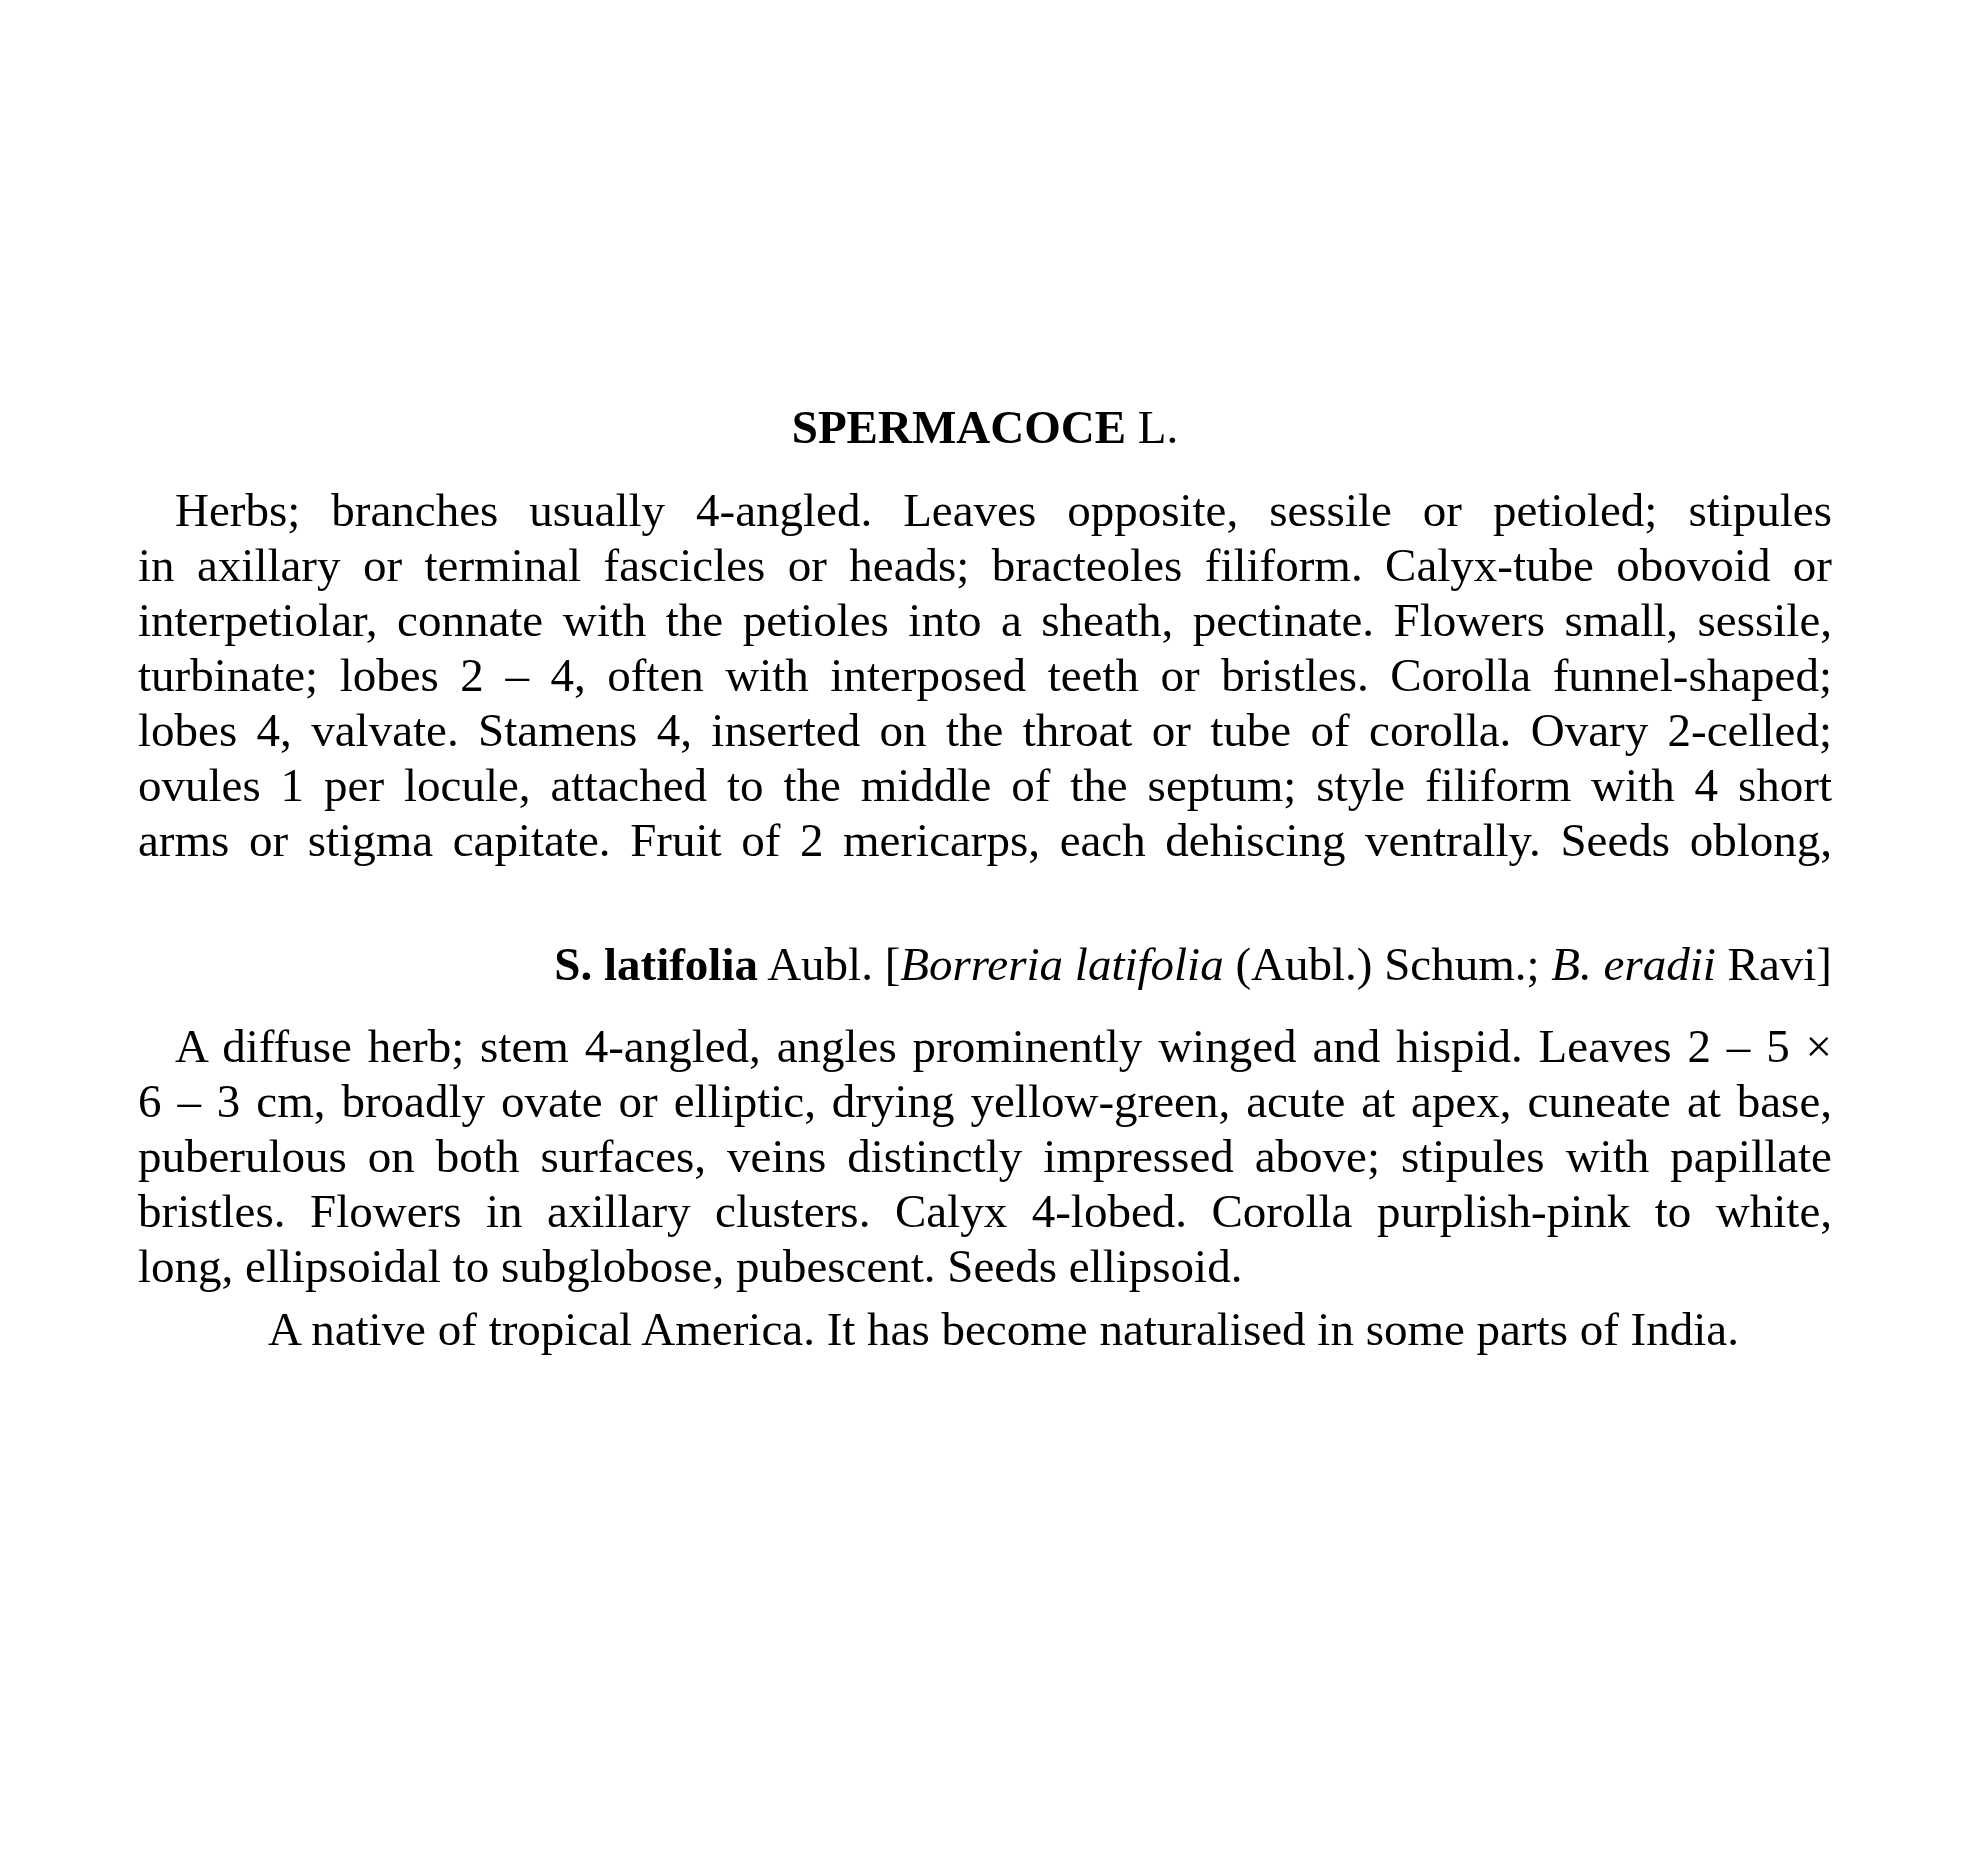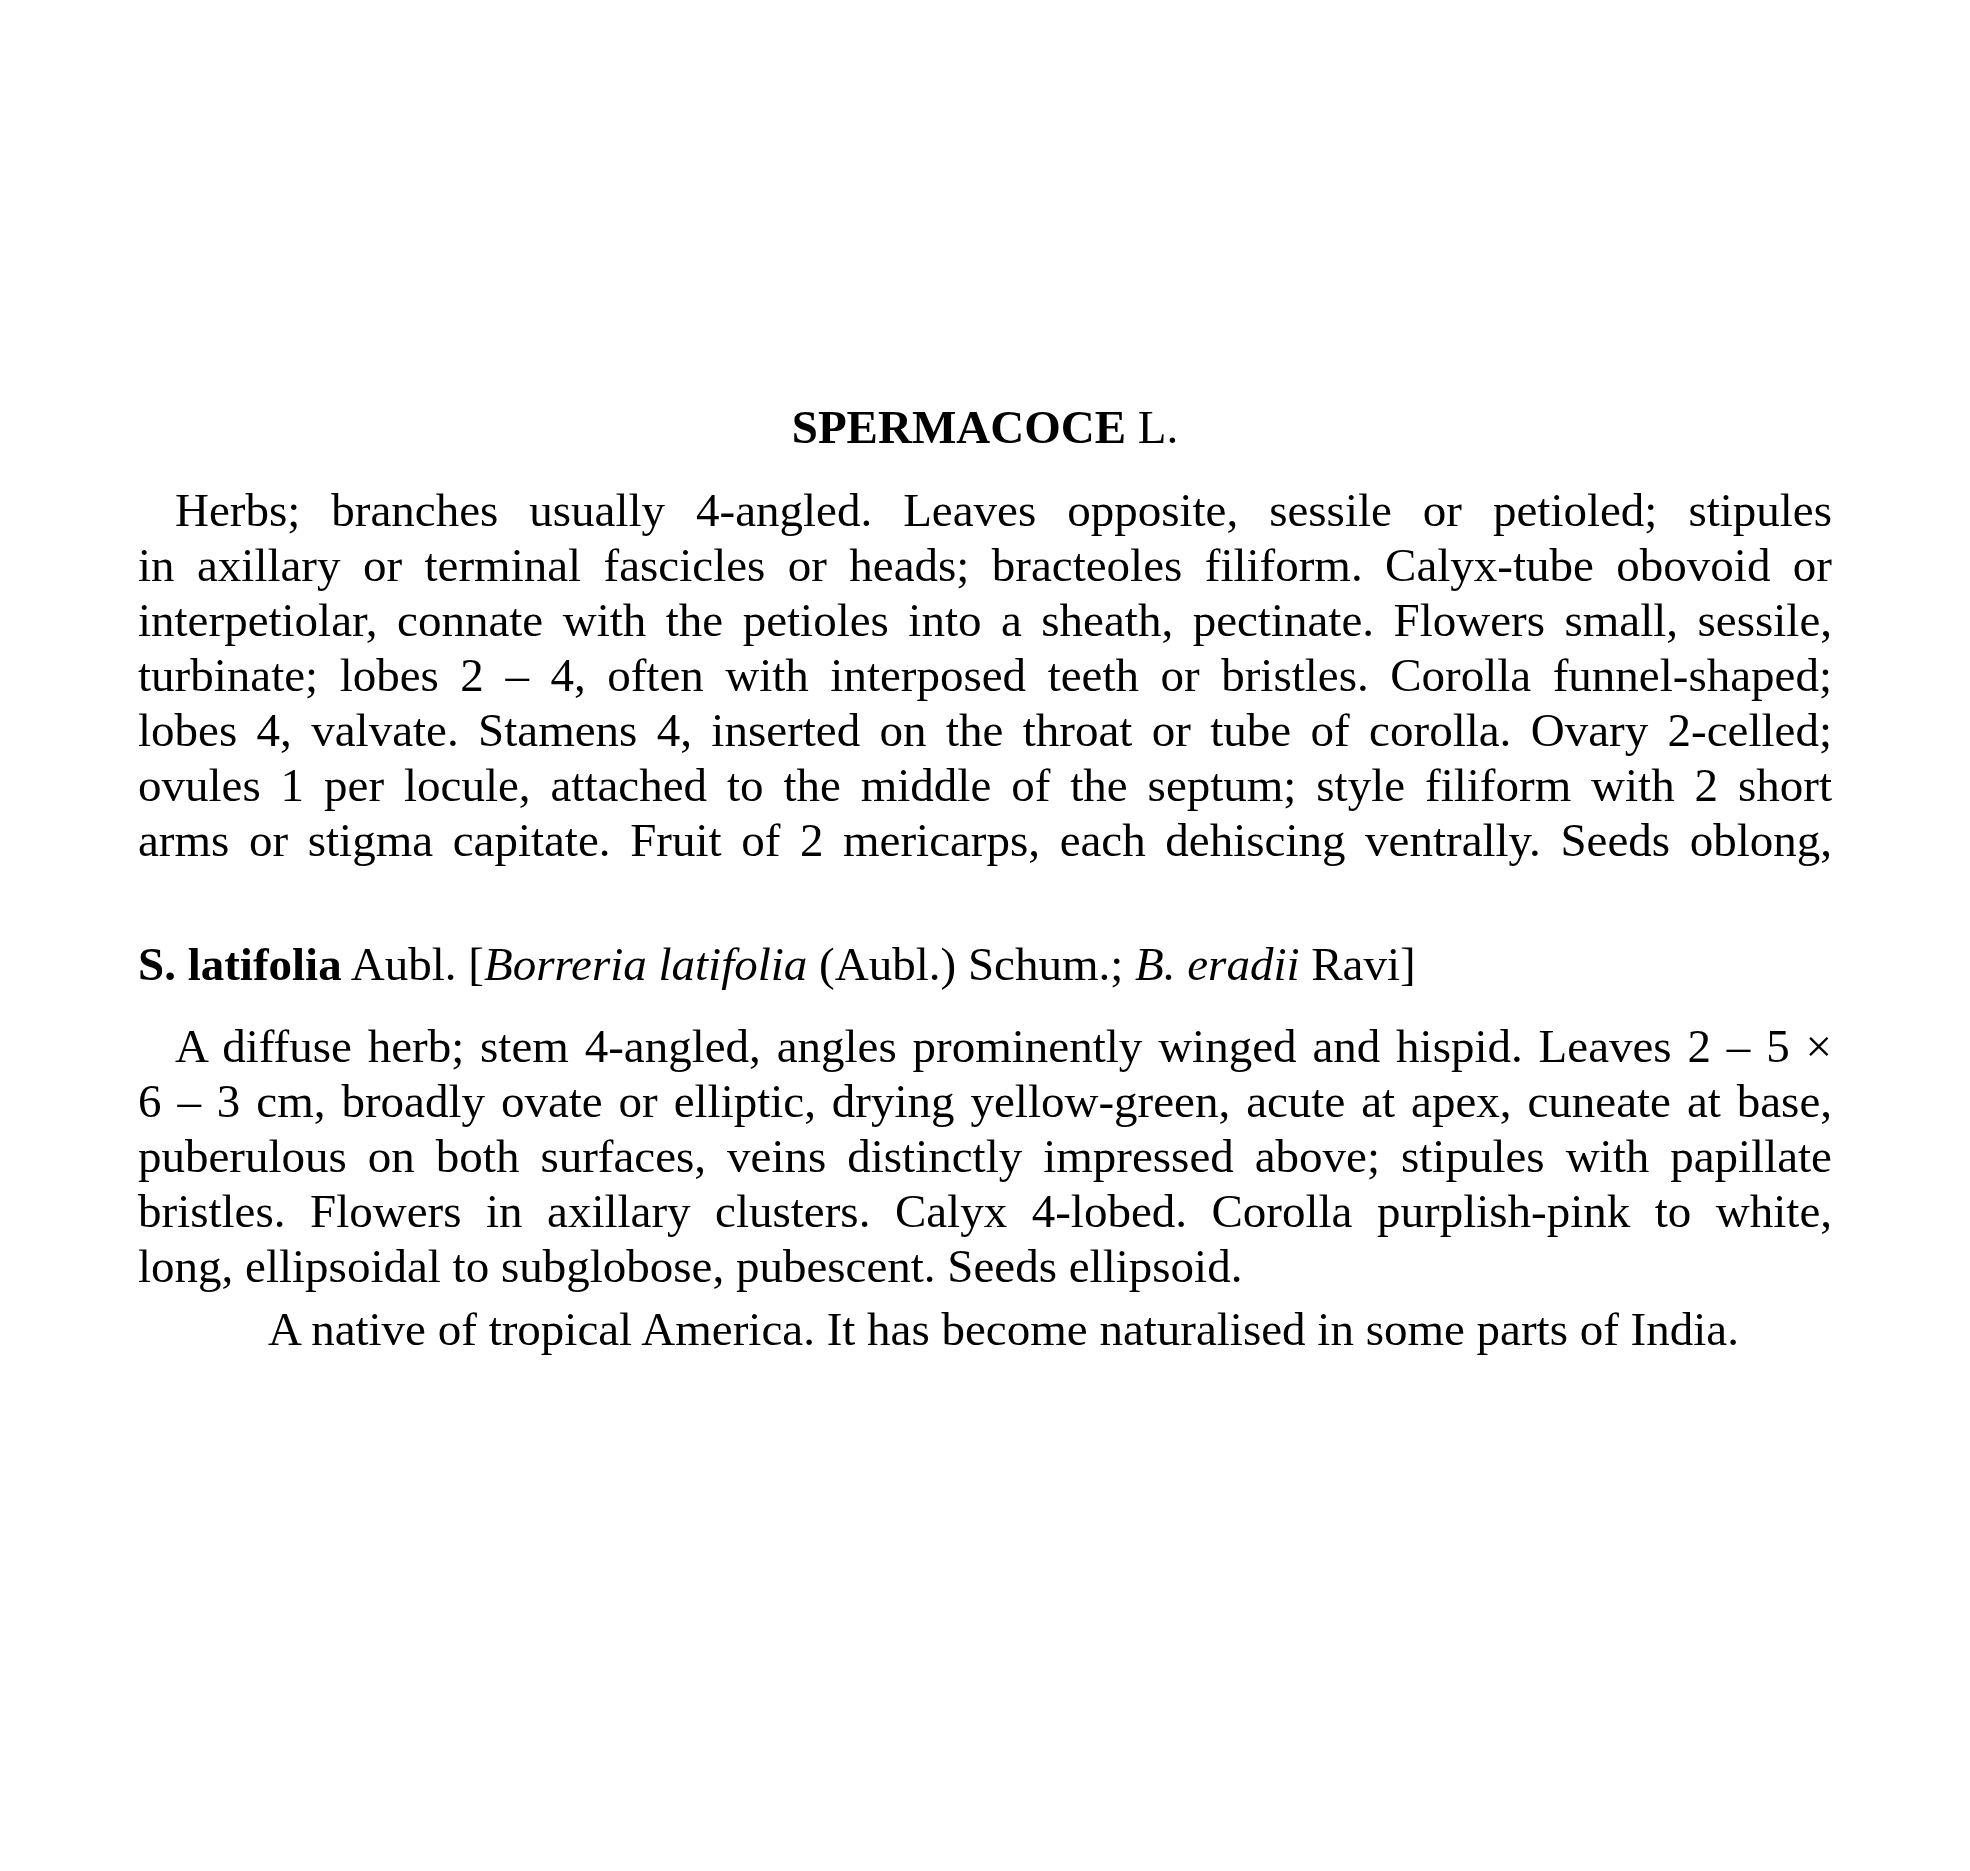--- a/index.html
+++ b/index.html
@@ -38,23 +38,23 @@
   }
   .para-genus { margin-top: 27.6px; }
   .para-species { margin-top: 27.6px; }
   .line {
     text-align: justify;
     text-align-last: justify;
   }
   .line.first { text-indent: 37px; }
   .line.last { text-align-last: left; }
   .species-heading {
-    margin: 69px 0 0 0;
+    margin: 69px 0 0 12px;
     line-height: 55px;
-    text-align: left;
+    text-align: right;
   }
   .distribution {
     margin: 8px;
     line-height: 55px;
     text-indent: 37px;
     text-align: center;
     font-family: Liberation Serif, serif;
   }
 </style>
 </head>
@@ -63,21 +63,21 @@
 <div class="page">
 
   <h1 class="title"><span class="bold">SPERMACOCE</span><span> L.</span></h1>
 
   <div class="para para-genus">
     <div class="line first">Herbs; branches usually 4-angled. Leaves opposite, sessile or petioled; stipules</div>
     <div class="line">in axillary or terminal fascicles or heads; bracteoles filiform. Calyx-tube obovoid or</div>
     <div class="line">interpetiolar, connate with the petioles into a sheath, pectinate. Flowers small, sessile,</div>
     <div class="line">turbinate; lobes 2 – 4, often with interposed teeth or bristles. Corolla funnel-shaped;</div>
     <div class="line">lobes 4, valvate. Stamens 4, inserted on the throat or tube of corolla. Ovary 2-celled;</div>
-    <div class="line">ovules 1 per locule, attached to the middle of the septum; style filiform with 2 short</div>
+    <div class="line">ovules 1 per locule, attached to the middle of the septum; style filiform with 4 short</div>
     <div class="line">arms or stigma capitate. Fruit of 2 mericarps, each dehiscing ventrally. Seeds oblong,</div>
   </div>
 
   <p class="species-heading"><span class="bold">S. latifolia</span><span> Aubl. [</span><span class="italic">Borreria latifolia</span><span> (Aubl.) Schum.; </span><span class="italic">B. eradii</span><span> Ravi]</span></p>
 
   <div class="para para-species">
     <div class="line first">A diffuse herb; stem 4-angled, angles prominently winged and hispid. Leaves 2 – 5 ×</div>
     <div class="line">6 – 3 cm, broadly ovate or elliptic, drying yellow-green, acute at apex, cuneate at base,</div>
     <div class="line">puberulous on both surfaces, veins distinctly impressed above; stipules with papillate</div>
     <div class="line">bristles. Flowers in axillary clusters. Calyx 4-lobed. Corolla purplish-pink to white,</div>

